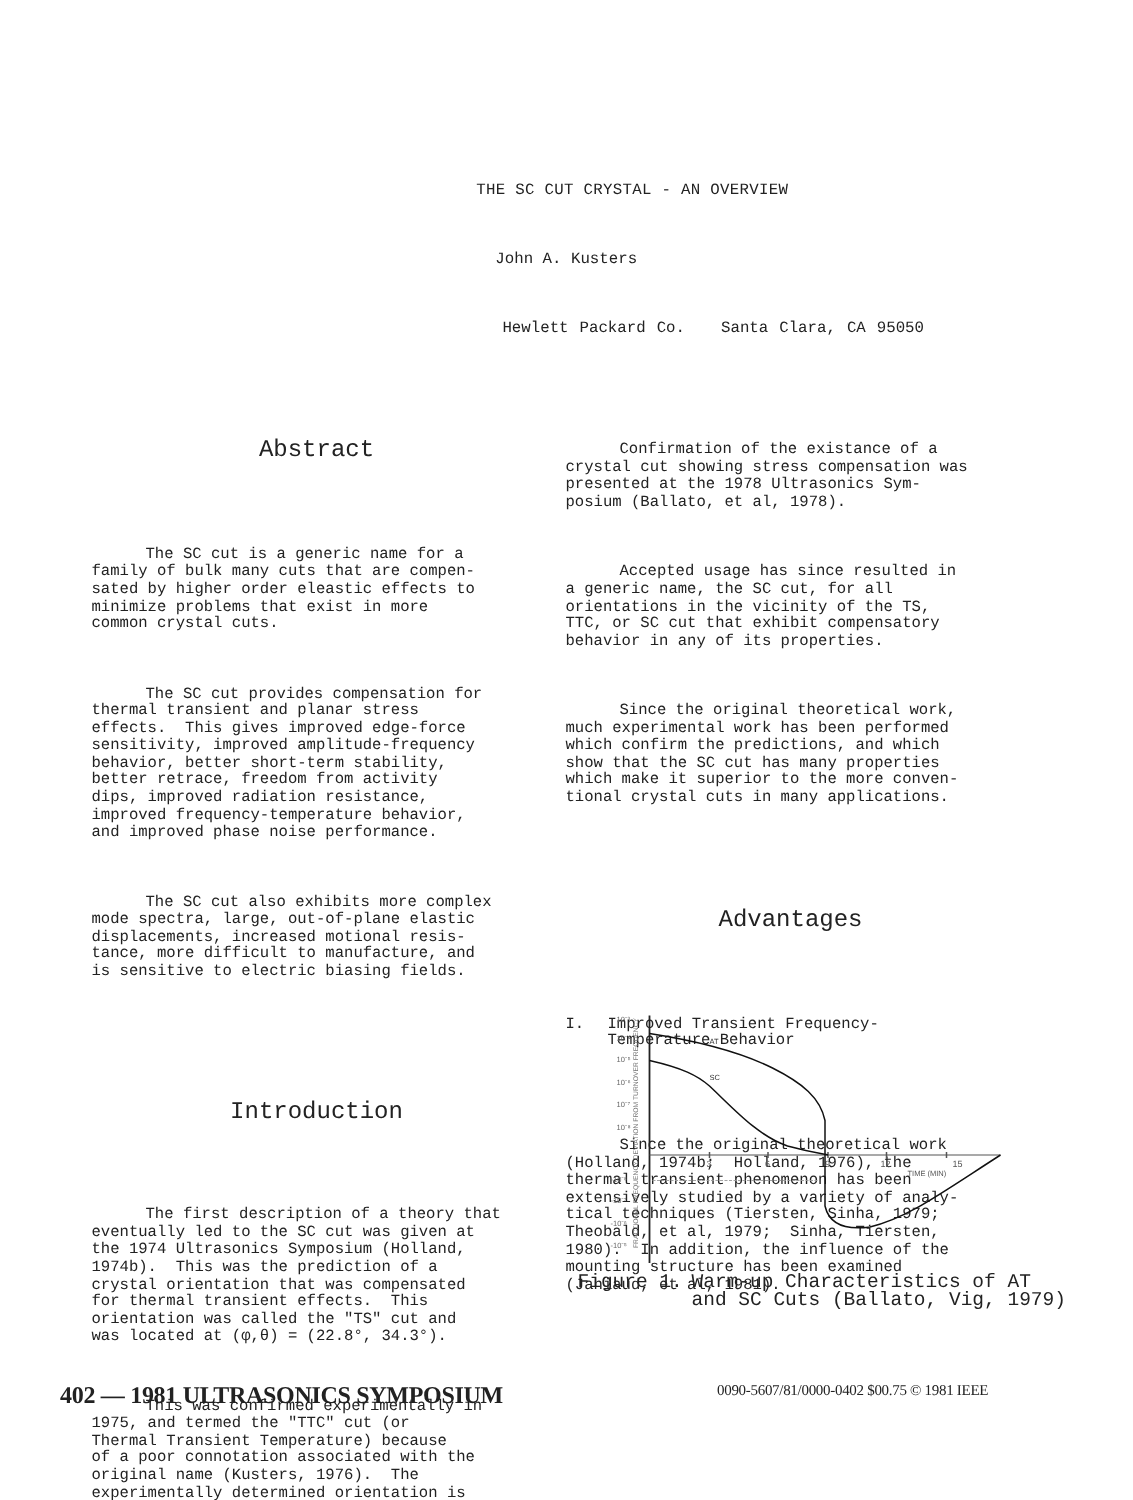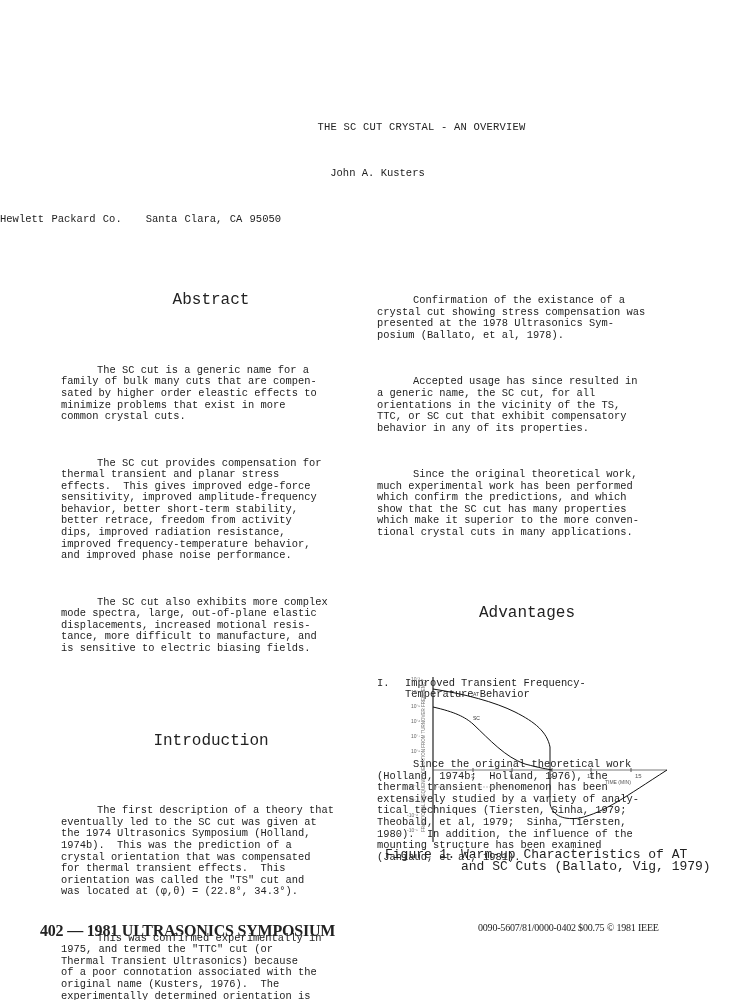--- a/index.html
+++ b/index.html
@@ -1,21 +1,21 @@
 <!DOCTYPE html>
 <html><head>
 <meta charset="utf-8">
 <style>
   html, body { margin: 0; padding: 0; background: #ffffff; }
   body { width: 755px; height: 1000px; position: relative; overflow: hidden;
          font-family: "Liberation Mono", "DejaVu Sans Mono", monospace; color: #222; }
   .abs { position: absolute; }
   .title { top: 121px; left: 0; width: 755px; text-align: center; font-size: 10.5px; letter-spacing: 0.2px; padding-left: 44px; }
   .author { top: 167px; left: 0; width: 755px; text-align: center; font-size: 10.5px; }
-  .affil { top: 213px; left: 0; width: 616px; text-align: left; font-size: 10.5px; word-spacing: 1px; }
+  .affil { top: 213px; left: 0; width: 616px; text-align: right; font-size: 10.5px; word-spacing: 1px; }
   .affil span + span { margin-left: 24px; }
   .col { font-size: 10.4px; line-height: 11.6px; white-space: pre; }
   .heading { text-align: center; font-size: 16px; }
   .p { margin: 0 0 11.6px 0; font-family: Liberation Mono, monospace; }
   .ind { display: inline-block; width: 36px; }
   .footer-left { top: 922px; left: 40px; font-family: "Liberation Serif", "DejaVu Serif", serif; font-weight: bold; font-size: 16px; letter-spacing: -0.2px; }
   .footer-right { top: 922px; left: 454px; font-family: "Liberation Serif", "DejaVu Serif", serif; font-size: 10px; letter-spacing: -0.2px; margin-left: 24px; }
   .fig { left: 405px; top: 672px; width: 270px; height: 175px; }
   .caption { left: 385px; top: 849px; font-size: 13px; line-height: 11.6px; white-space: pre; }
 </style>
@@ -31,21 +31,21 @@
 <div class="abs col" style="left:61px; top:272px; width:300px;">
   <div class="heading">Abstract</div>
   <div style="height:11.6px"></div>
   <div class="p"><div><span class="ind"></span>The SC cut is a generic name for a</div><div>family of bulk many cuts that are compen-</div><div>sated by higher order eleastic effects to</div><div>minimize problems that exist in more</div><div>common crystal cuts.</div></div>
   <div class="p"><div><span class="ind"></span>The SC cut provides compensation for</div><div>thermal transient and planar stress</div><div>effects.  This gives improved edge-force</div><div>sensitivity, improved amplitude-frequency</div><div>behavior, better short-term stability,</div><div>better retrace, freedom from activity</div><div>dips, improved radiation resistance,</div><div>improved frequency-temperature behavior,</div><div>and improved phase noise performance.</div></div>
   <div class="p"><div><span class="ind"></span>The SC cut also exhibits more complex</div><div>mode spectra, large, out-of-plane elastic</div><div>displacements, increased motional resis-</div><div>tance, more difficult to manufacture, and</div><div>is sensitive to electric biasing fields.</div></div>
   <div style="height:23px"></div>
   <div class="heading">Introduction</div>
   <div style="height:11.6px"></div>
   <div class="p"><div><span class="ind"></span>The first description of a theory that</div><div>eventually led to the SC cut was given at</div><div>the 1974 Ultrasonics Symposium (Holland,</div><div>1974b).  This was the prediction of a</div><div>crystal orientation that was compensated</div><div>for thermal transient effects.  This</div><div>orientation was called the "TS" cut and</div><div>was located at (φ,θ) = (22.8°, 34.3°).</div></div>
-  <div class="p"><div><span class="ind"></span>This was confirmed experimentally in</div><div>1975, and termed the "TTC" cut (or</div><div>Thermal Transient Ultrasonics) because</div><div>of a poor connotation associated with the</div><div>original name (Kusters, 1976).  The</div><div>experimentally determined orientation is</div></div>
+  <div class="p"><div><span class="ind"></span>This was confirmed experimentally in</div><div>1975, and termed the "TTC" cut (or</div><div>Thermal Transient Temperature) because</div><div>of a poor connotation associated with the</div><div>original name (Kusters, 1976).  The</div><div>experimentally determined orientation is</div></div>
   
 </div>
 
 <div class="abs col" style="left:377px; top:272px; width:300px;">
   <div class="p"><div><span class="ind"></span>Confirmation of the existance of a</div><div>crystal cut showing stress compensation was</div><div>presented at the 1978 Ultrasonics Sym-</div><div>posium (Ballato, et al, 1978).</div></div>
   <div class="p"><div><span class="ind"></span>Accepted usage has since resulted in</div><div>a generic name, the SC cut, for all</div><div>orientations in the vicinity of the TS,</div><div>TTC, or SC cut that exhibit compensatory</div><div>behavior in any of its properties.</div></div>
   <div class="p"><div><span class="ind"></span>Since the original theoretical work,</div><div>much experimental work has been performed</div><div>which confirm the predictions, and which</div><div>show that the SC cut has many properties</div><div>which make it superior to the more conven-</div><div>tional crystal cuts in many applications.</div></div>
   <div style="height:11.6px"></div>
   <div class="heading">Advantages</div>
   <div style="height:11.6px"></div>

